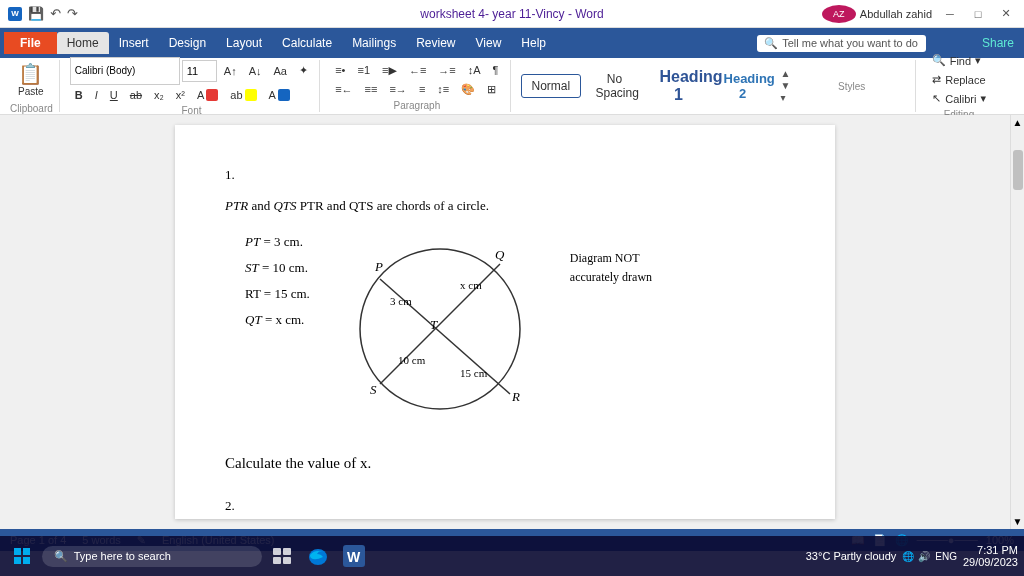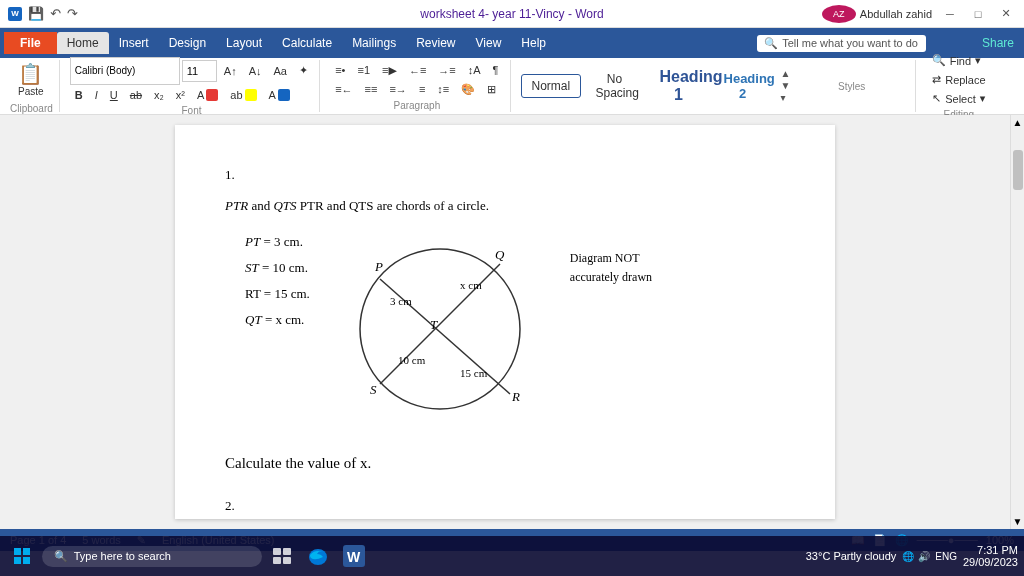--- a/index.html
+++ b/index.html
@@ -392,21 +392,21 @@
       <span>🔍</span>
       <span>Find</span>
       <span>▾</span>
     </div>
     <div class="edit-btn">
       <span>⇄</span>
       <span>Replace</span>
     </div>
     <div class="edit-btn">
       <span>↖</span>
-      <span>Select</span>
+      <span>Calibri</span>
       <span>▾</span>
     </div>
     <span class="toolbar-label">Editing</span>
   </div>
 </div>
 
 <div class="doc-container">
   <div class="doc-scroll">
     <div class="page">
       <p class="question-num">1.</p>

